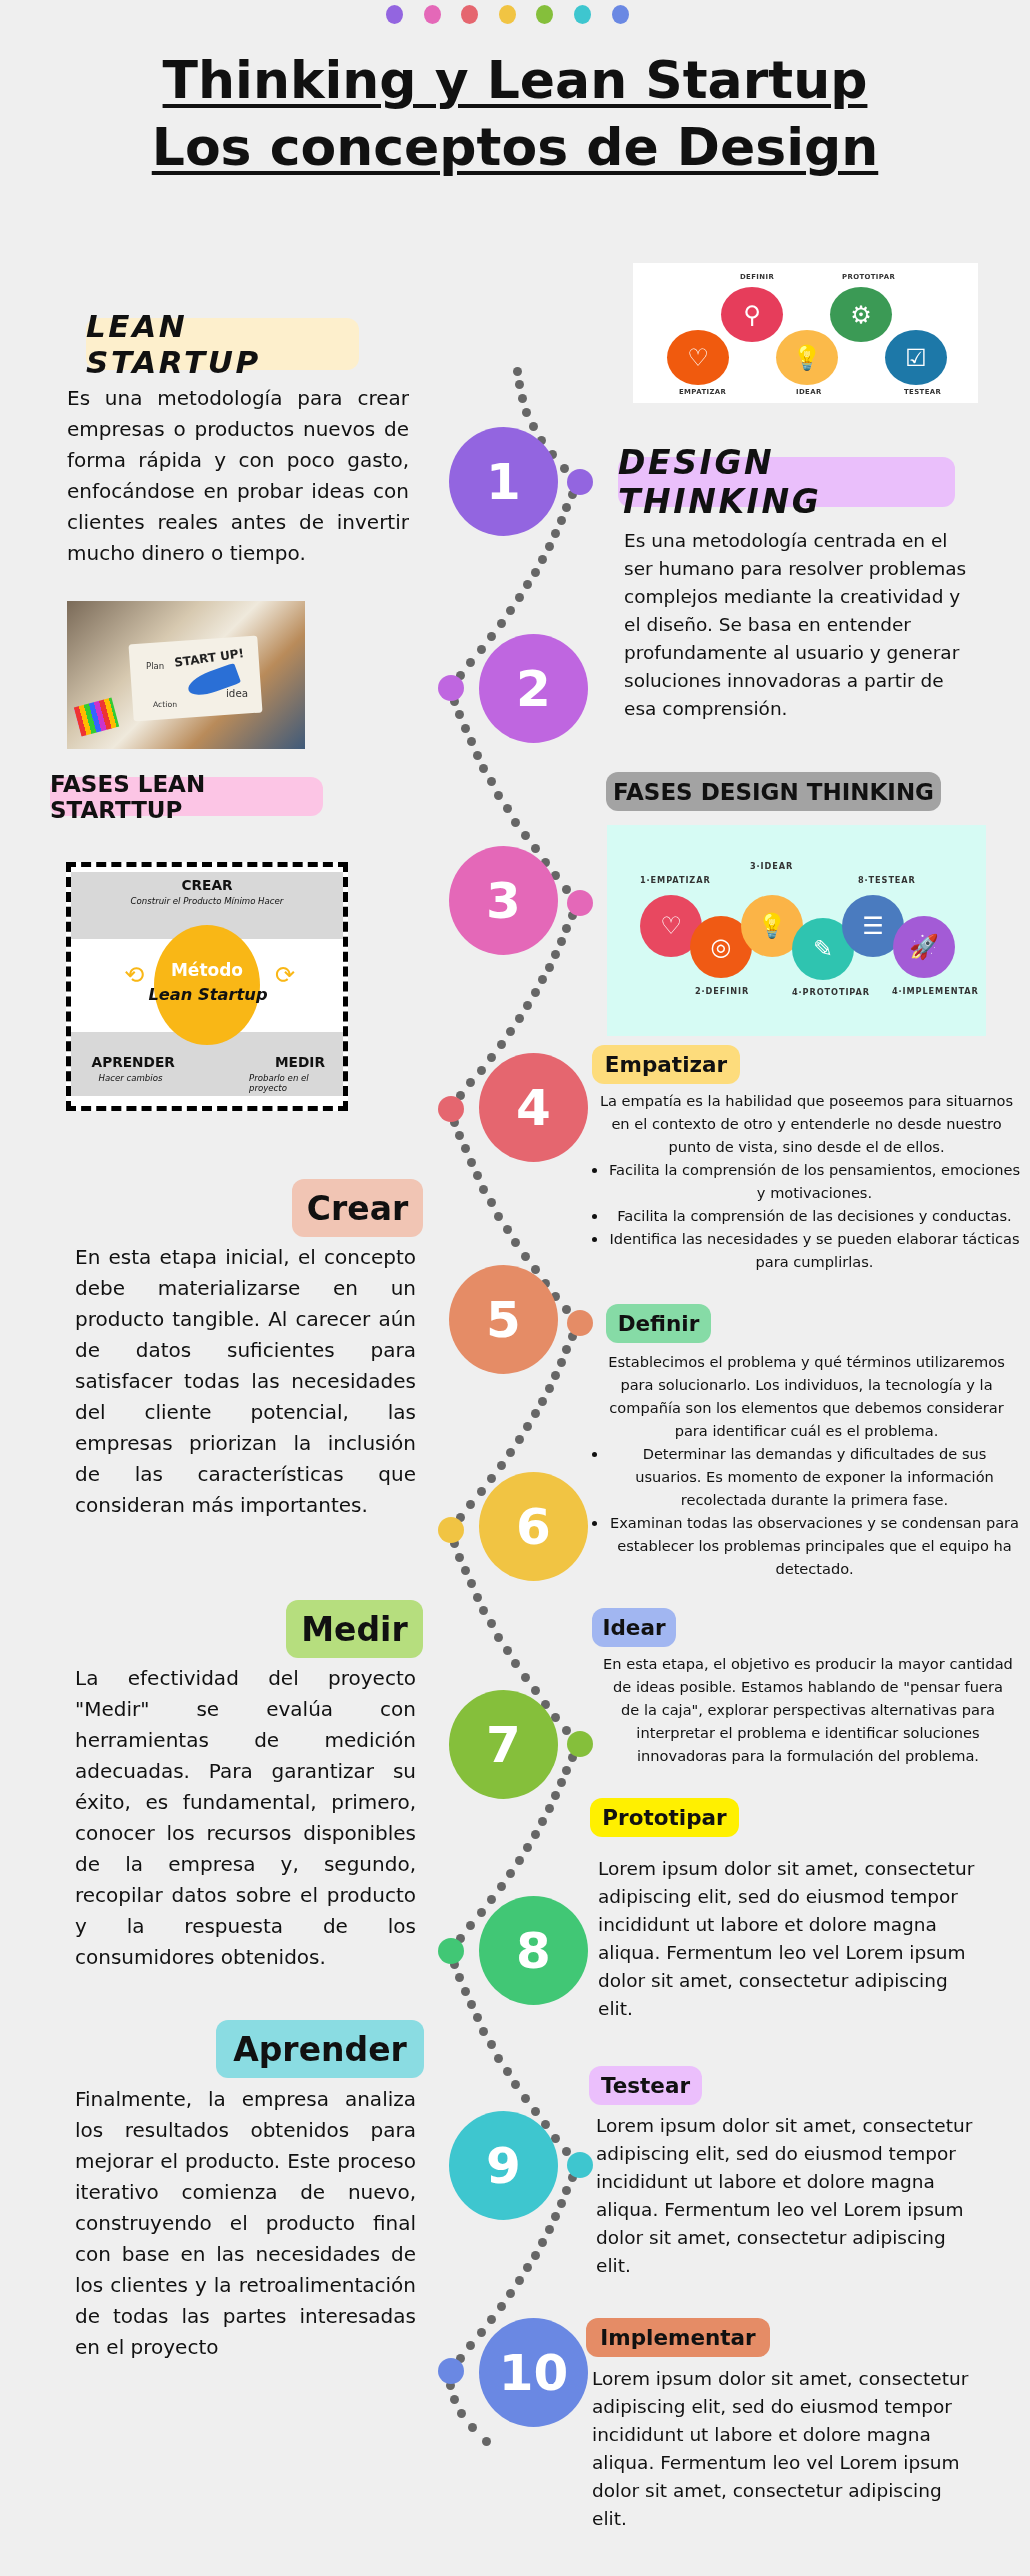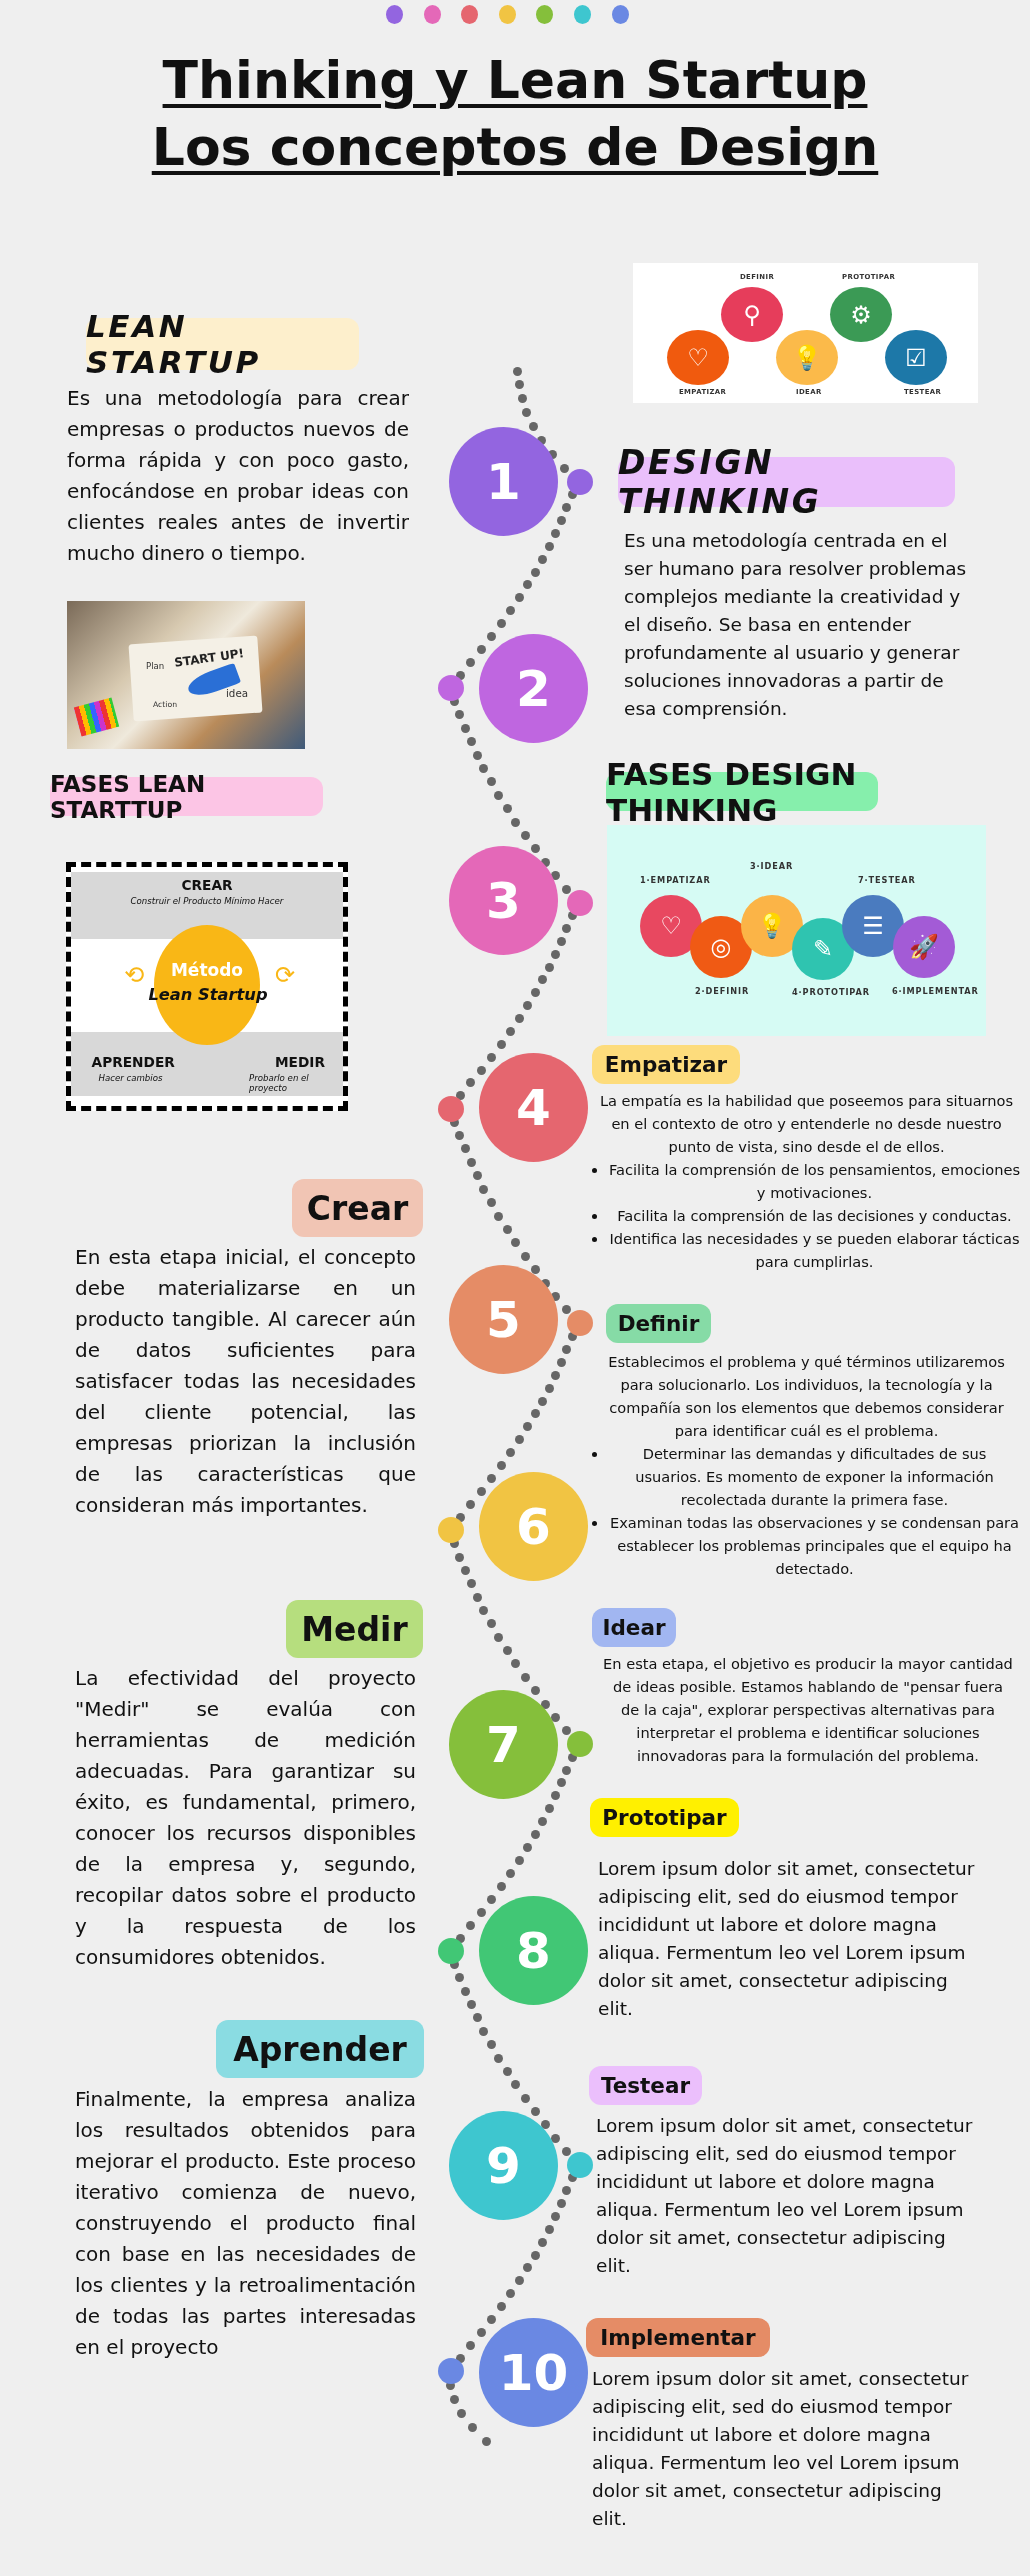--- a/index.html
+++ b/index.html
@@ -121,49 +121,49 @@
   <div class="abs" style="left:83px;width:106px;top:93px;text-align:center;color:#fff;font-weight:800;font-size:17px;">Método</div>
   <div class="abs" style="left:77px;width:120px;top:118px;text-align:center;color:#111;font-weight:800;font-style:italic;font-size:16.3px;">Lean Startup</div>
   <div class="abs" style="left:53px;top:94px;color:#f9b716;font-size:24px;">⟲</div>
   <div class="abs" style="left:204px;top:94px;color:#f9b716;font-size:24px;">⟳</div>
   <div class="abs" style="left:20.6px;top:187px;font-weight:800;font-size:13.7px;">APRENDER</div>
   <div class="abs" style="left:27.5px;top:206px;font-style:italic;font-size:8.6px;">Hacer cambios</div>
   <div class="abs" style="left:204px;top:187px;font-weight:800;font-size:13.7px;">MEDIR</div>
   <div class="abs" style="left:178px;top:206px;font-style:italic;font-size:8.6px;">Probarlo en el proyecto</div>
 </div>
 
-<div class="pill" style="left:606px;top:772px;width:272px;height:39px;background:#86efac;font-size:31px;">
+<div class="pill" style="left:606px;top:772px;width:335px;height:39px;background:#a3a3a3;font-size:23px;">
   <span>FASES DESIGN THINKING</span>
 </div>
 
 <div class="img-box dt-phases" style="left:607px;top:825px;width:379px;height:211px;">
   <div class="ph-label2" style="left:33px;top:50px;">1·EMPATIZAR</div>
   <div class="ph-label2" style="left:143px;top:36px;">3·IDEAR</div>
-  <div class="ph-label2" style="left:251px;top:50px;">7·TESTEAR</div>
+  <div class="ph-label2" style="left:251px;top:50px;">8·TESTEAR</div>
   <div class="ph-circ" style="left:33px;top:70px;width:62px;height:62px;background:#e84860;">
       <span>♡</span>
     </div>
   <div class="ph-circ" style="left:83px;top:91px;width:62px;height:62px;background:#f05a14;">
       <span>◎</span>
     </div>
   <div class="ph-circ" style="left:134px;top:70px;width:62px;height:62px;background:#fbb447;">
       <span>💡</span>
     </div>
   <div class="ph-circ" style="left:185px;top:93px;width:62px;height:62px;background:#2fc4b0;">
       <span>✎</span>
     </div>
   <div class="ph-circ" style="left:235px;top:70px;width:62px;height:62px;background:#4a7bbf;">
       <span>☰</span>
     </div>
   <div class="ph-circ" style="left:286px;top:91px;width:62px;height:62px;background:#a35bd6;">
       <span>🚀</span>
     </div>
   <div class="ph-label2" style="left:88px;top:161px;">2·DEFINIR</div>
   <div class="ph-label2" style="left:185px;top:162px;">4·PROTOTIPAR</div>
-  <div class="ph-label2" style="left:285px;top:161px;">6·IMPLEMENTAR</div>
+  <div class="ph-label2" style="left:285px;top:161px;">4·IMPLEMENTAR</div>
 </div>
 
 <div id="dots">
     <div class="dot" style="left: 513px; top: 367px;"></div>
     <div class="dot" style="left: 515px; top: 380px;"></div>
     <div class="dot" style="left: 518px; top: 394px;"></div>
     <div class="dot" style="left: 522px; top: 408px;"></div>
     <div class="dot" style="left: 529px; top: 422px;"></div>
     <div class="dot" style="left: 537px; top: 436px;"></div>
     <div class="dot" style="left: 548px; top: 450px;"></div>

